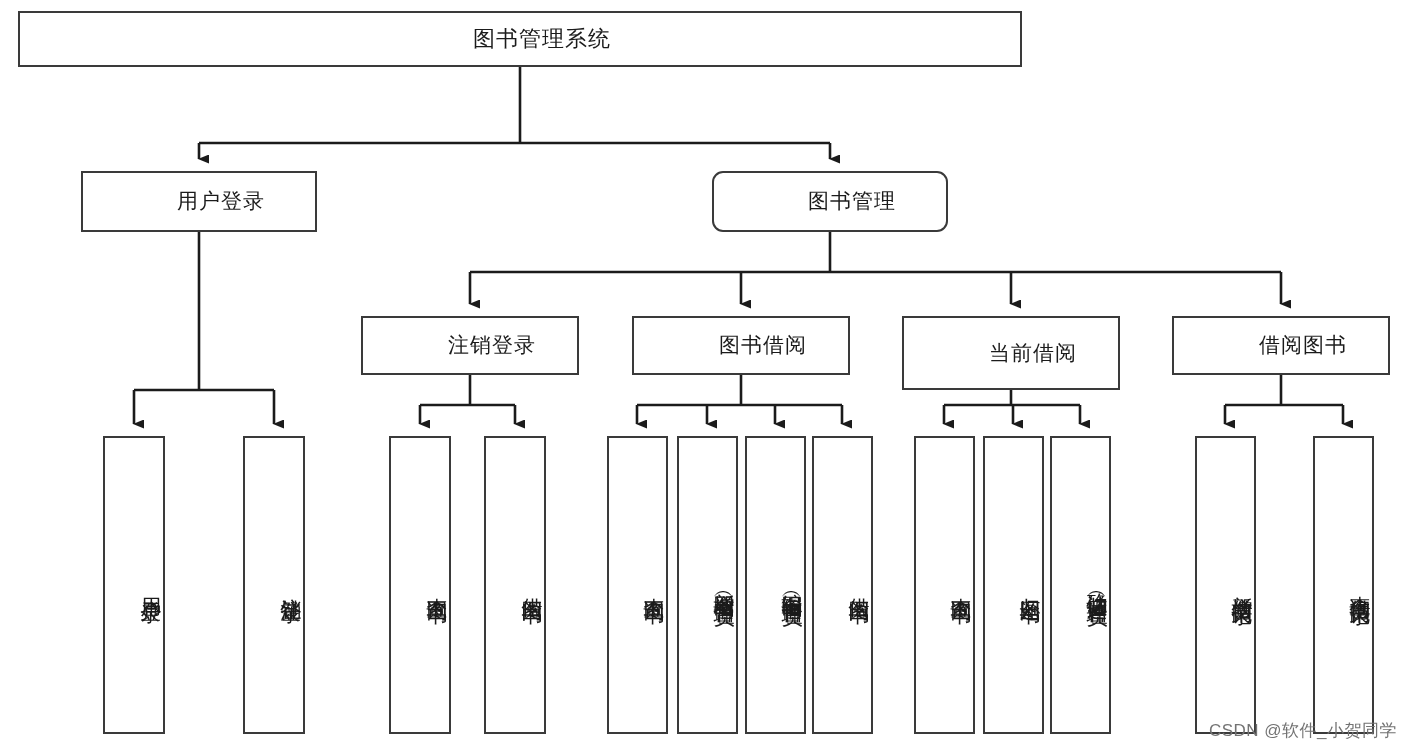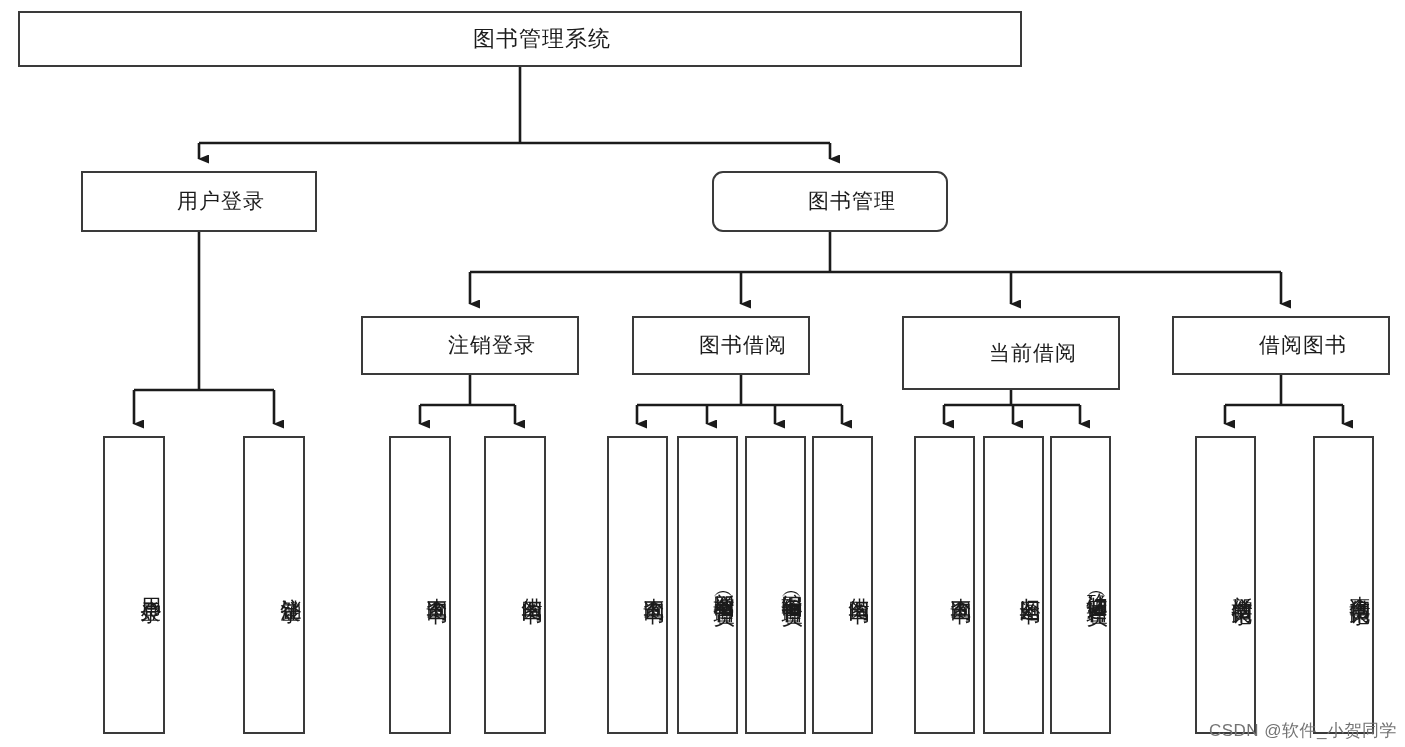--- a/index.html
+++ b/index.html
@@ -126,21 +126,21 @@
   <div class="node horiz" id="n-l2_user" style="left: 81px; top: 171px; width: 236px; height: 61px;">
     <span class="label">用户登录</span>
   </div>
   <div class="node horiz" id="n-l2_book" style="left: 712px; top: 171px; width: 236px; height: 61px; border-radius: 11px;">
     <span class="label">图书管理</span>
   </div>
 
   <div class="node horiz" id="n-l3_newbook" style="left: 361px; top: 316px; width: 218px; height: 59px;">
     <span class="label">注销登录</span>
   </div>
-  <div class="node horiz" id="n-l3_borrow" style="left: 632px; top: 316px; width: 178px; height: 59px;">
+  <div class="node horiz" id="n-l3_borrow" style="left: 632px; top: 316px; width: 218px; height: 59px;">
     <span class="label">图书借阅</span>
   </div>
   <div class="node horiz" id="n-l3_current" style="left: 902px; top: 316px; width: 218px; height: 74px;">
     <span class="label">当前借阅</span>
   </div>
   <div class="node horiz" id="n-l3_record" style="left: 1172px; top: 316px; width: 218px; height: 59px;">
     <span class="label">借阅图书</span>
   </div>
 
   <div class="node vert" id="n-leaf_user_login" style="left: 103px; top: 436px; width: 62px; height: 298px;">

